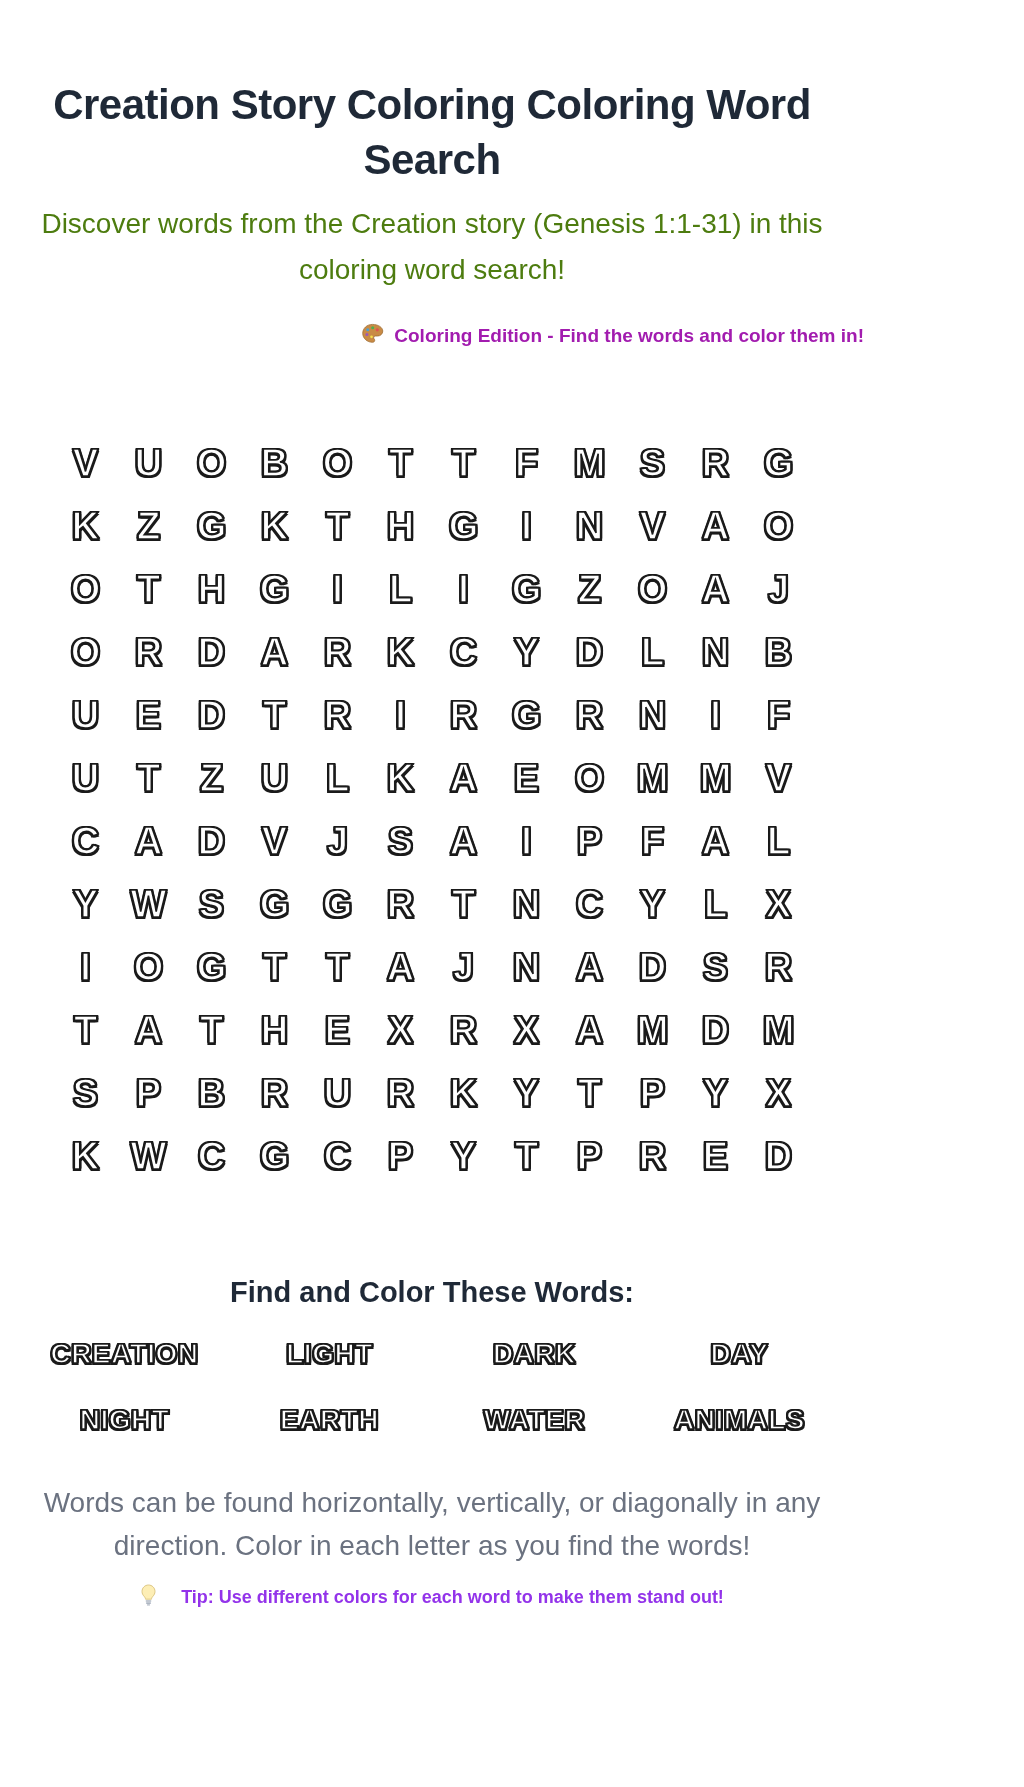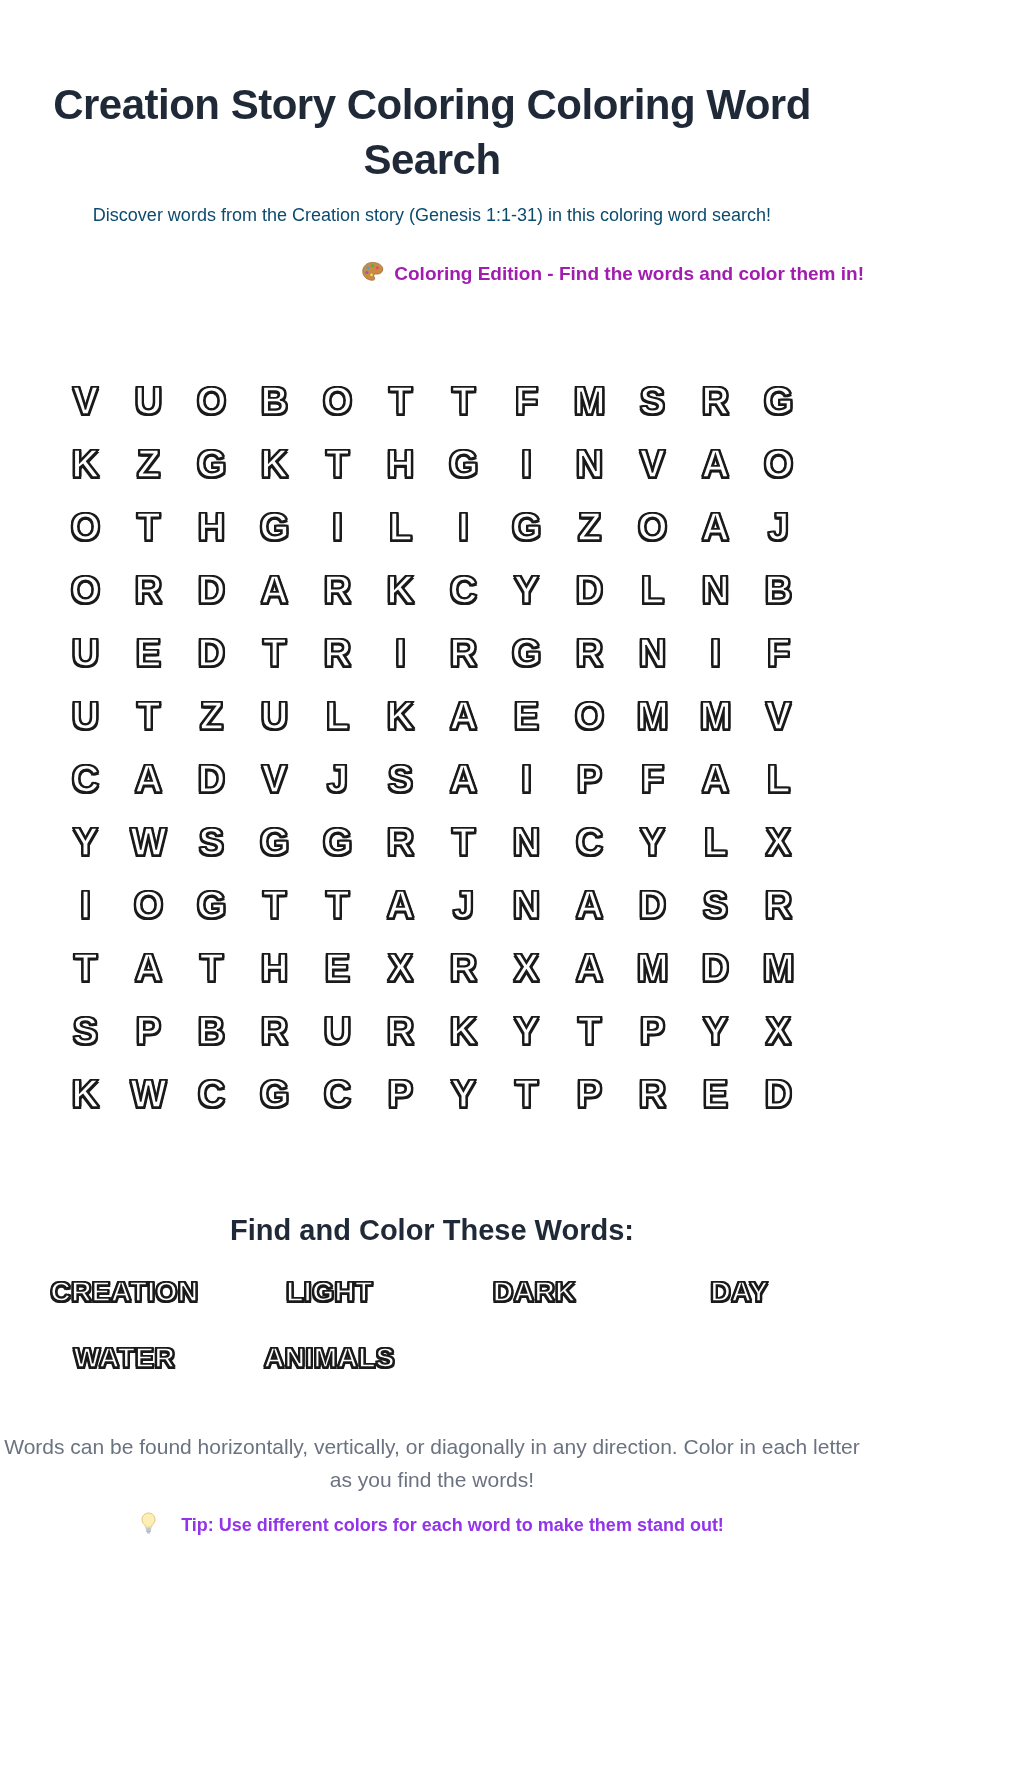--- a/index.html
+++ b/index.html
@@ -25,24 +25,24 @@
     margin: 0 auto;
     font-size: 42px;
     line-height: 1.3;
     font-weight: 700;
     letter-spacing: -0.5px;
     color: #1f2937;
   }
   .page-subtitle {
     max-width: 880px;
     margin: 14px auto 0;
-    font-size: 18px;
+    font-size: 28px;
     line-height: 1.62;
     font-weight: 400;
-    color: #0c4a6e;
+    color: #4d7c0f;
   }
   .edition-note {
     margin-top: 30px;
     display: flex;
     align-items: center;
     justify-content: flex-end;
     gap: 10px;
     font-size: 19px;
     font-weight: 700;
     color: #a21caf;
@@ -93,22 +93,22 @@
     height: 66px;
     display: flex;
     align-items: center;
     justify-content: center;
     font-size: 28px;
     letter-spacing: 0.5px;
   }
 
   .instructions-text {
     max-width: 900px;
-    margin: 40px auto 0;
-    font-size: 21px;
+    margin: 28px auto 0;
+    font-size: 28px;
     line-height: 1.55;
     color: #6b7280;
   }
   .tip-row {
     margin-top: 16px;
     display: flex;
     align-items: center;
     justify-content: center;
     gap: 24px;
     font-size: 18px;
@@ -286,20 +286,22 @@
       <span class="grid-letter outline-text">D</span>
     </div>
 
   <h2 class="words-heading">Find and Color These Words:</h2>
 
   <div class="word-list">
       <span class="word-item outline-text">CREATION</span>
       <span class="word-item outline-text">LIGHT</span>
       <span class="word-item outline-text">DARK</span>
       <span class="word-item outline-text">DAY</span>
+      <span class="word-item outline-text">NIGHT</span>
+      <span class="word-item outline-text">EARTH</span>
       <span class="word-item outline-text">WATER</span>
       <span class="word-item outline-text">ANIMALS</span>
     </div>
 
   <p class="instructions-text">Words can be found horizontally, vertically, or diagonally in any direction. Color in each letter as you find the words!</p>
 
   <div class="tip-row">
     <span class="icon">
       <svg width="17" height="22" viewBox="0 0 17 22">
         <path d="M8.5 1C4.9 1 2 3.9 2 7.5c0 2 .9 3.5 2 4.7.8.9 1.5 1.9 1.5 3h6c0-1.1.7-2.1 1.5-3 1.1-1.2 2-2.7 2-4.7C15 3.9 12.1 1 8.5 1z" fill="#fdeeb5" stroke="#d9c27a" stroke-width="0.9"></path>

